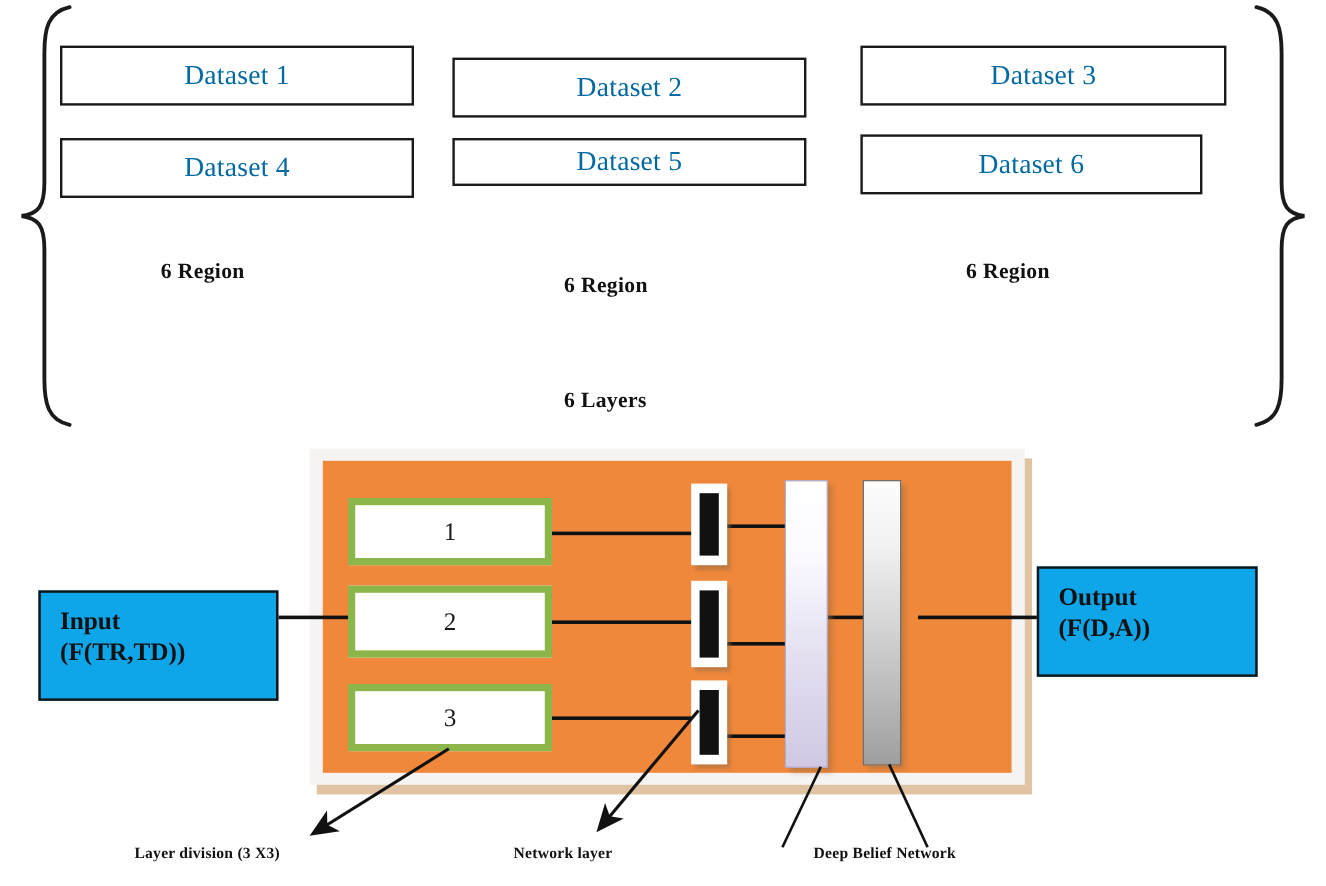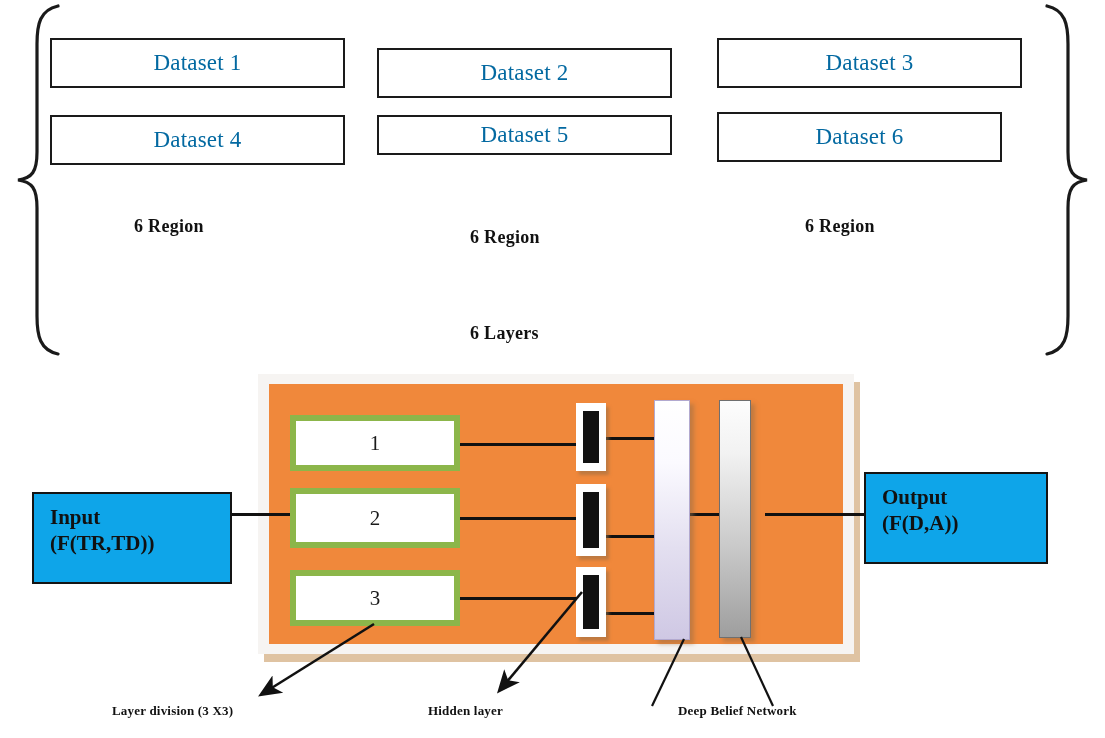--- a/index.html
+++ b/index.html
@@ -251,16 +251,16 @@
 
     <line x1="374" y1="624" x2="262" y2="694" stroke="#111111" stroke-width="2.6" marker-end="url(#arrowhead)"></line>
 
     <line x1="582" y1="592" x2="500" y2="690" stroke="#111111" stroke-width="2.6" marker-end="url(#arrowhead)"></line>
 
     <line x1="684" y1="639" x2="652" y2="706" stroke="#111111" stroke-width="2.2"></line>
     <line x1="741" y1="637" x2="773" y2="706" stroke="#111111" stroke-width="2.2"></line>
   </svg>
 
   <div class="caption" style="left:112px; top:703px;">Layer division (3 X3)</div>
-  <div class="caption" style="left:428px; top:703px;">Hidden layer</div>
+  <div class="caption" style="left:428px; top:703px;">Network layer</div>
   <div class="caption" style="left:678px; top:703px;">Deep Belief Network</div>
 
 </div>
 
 </body></html>

